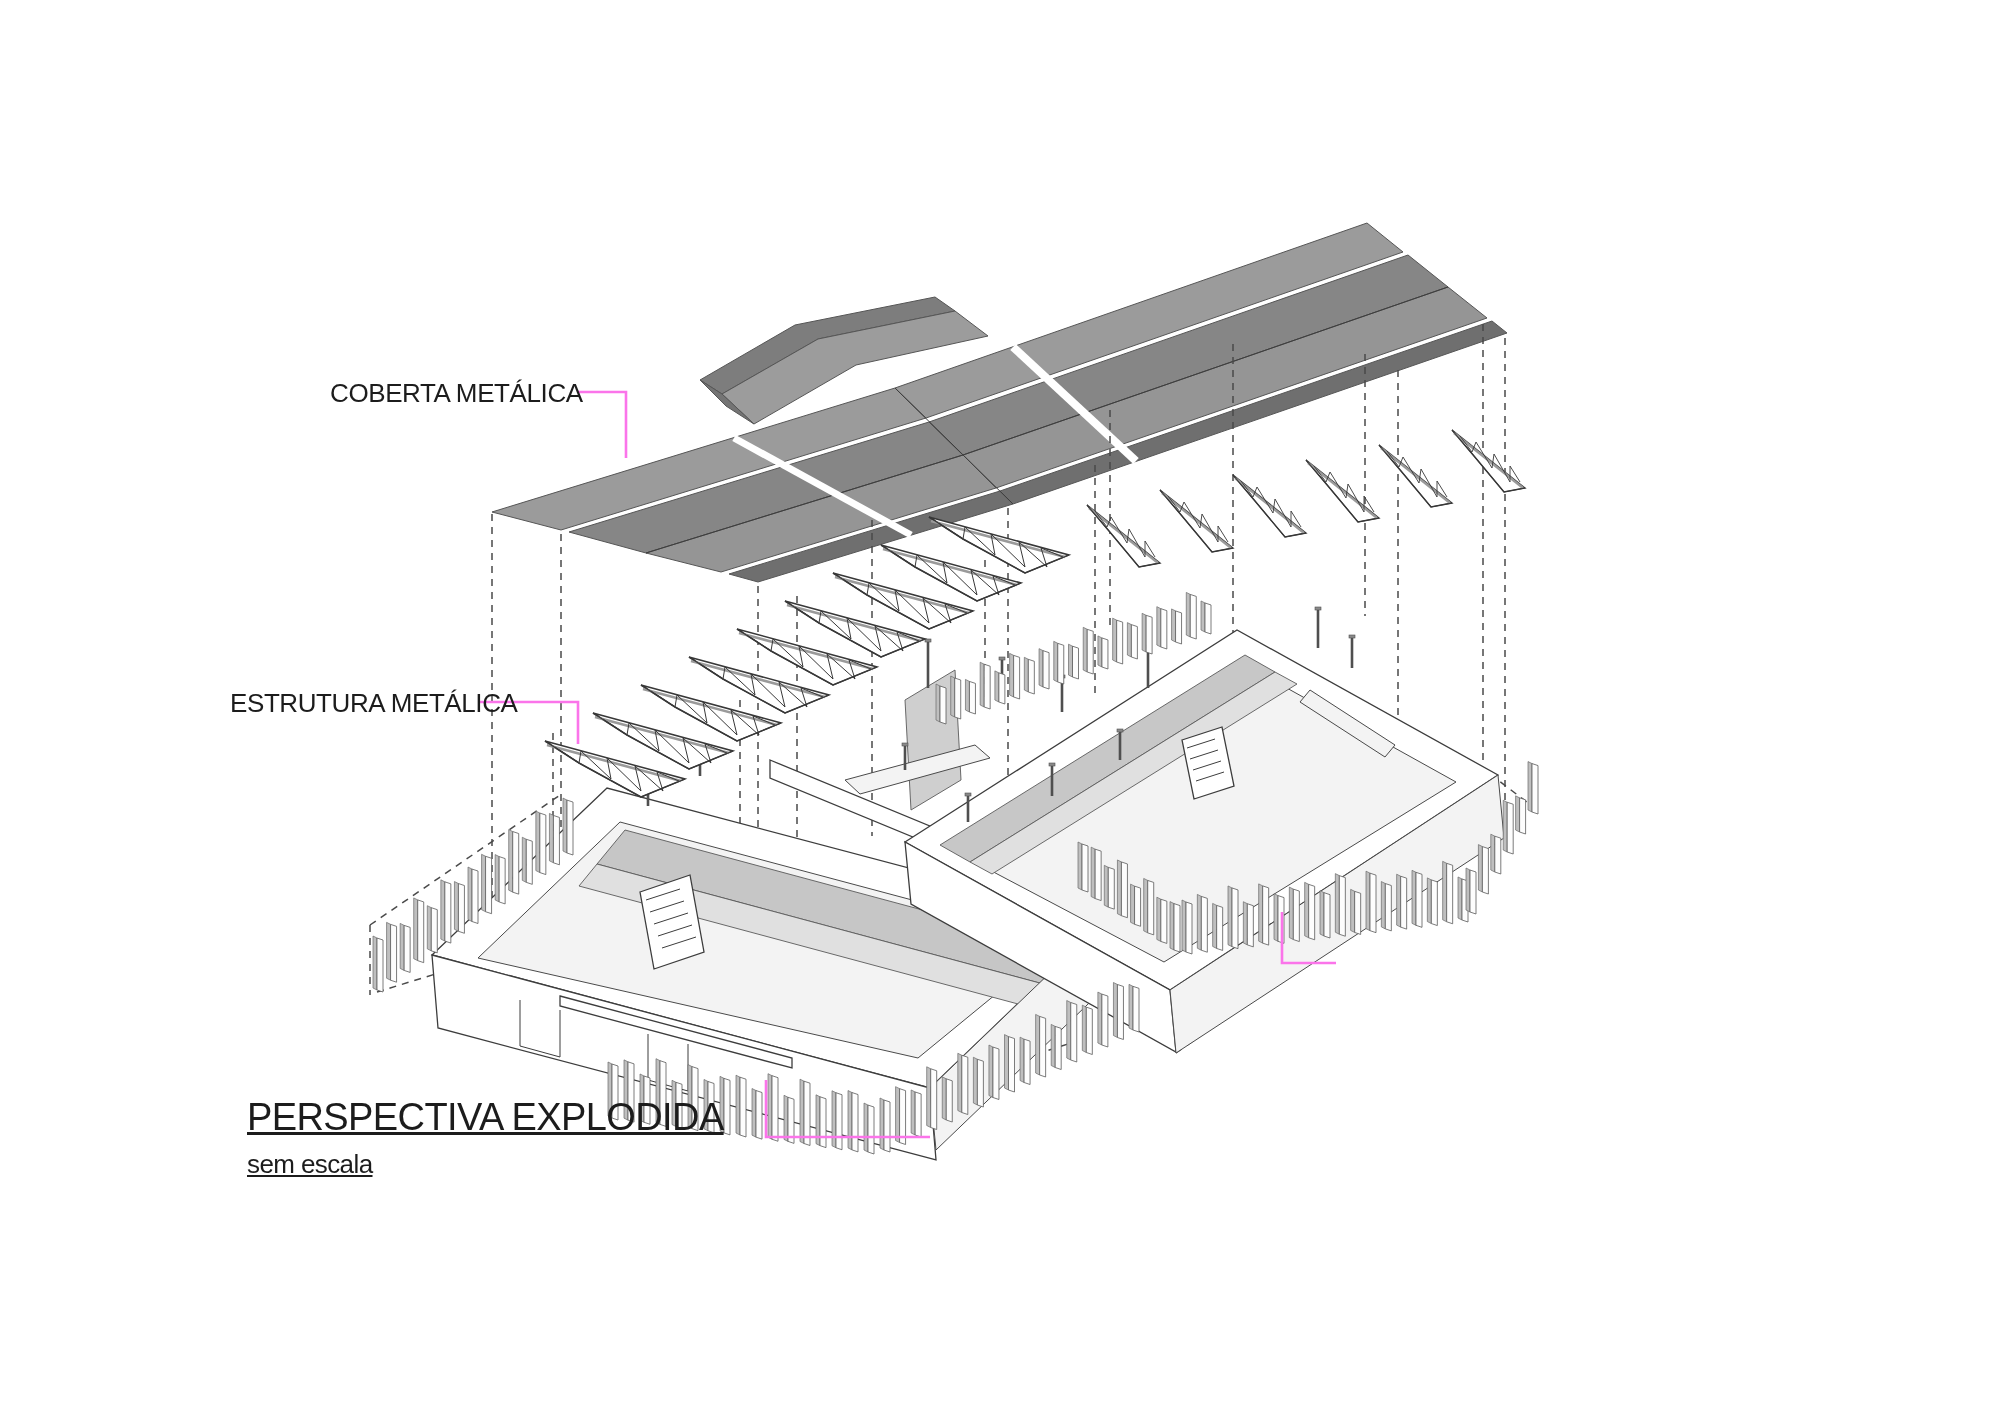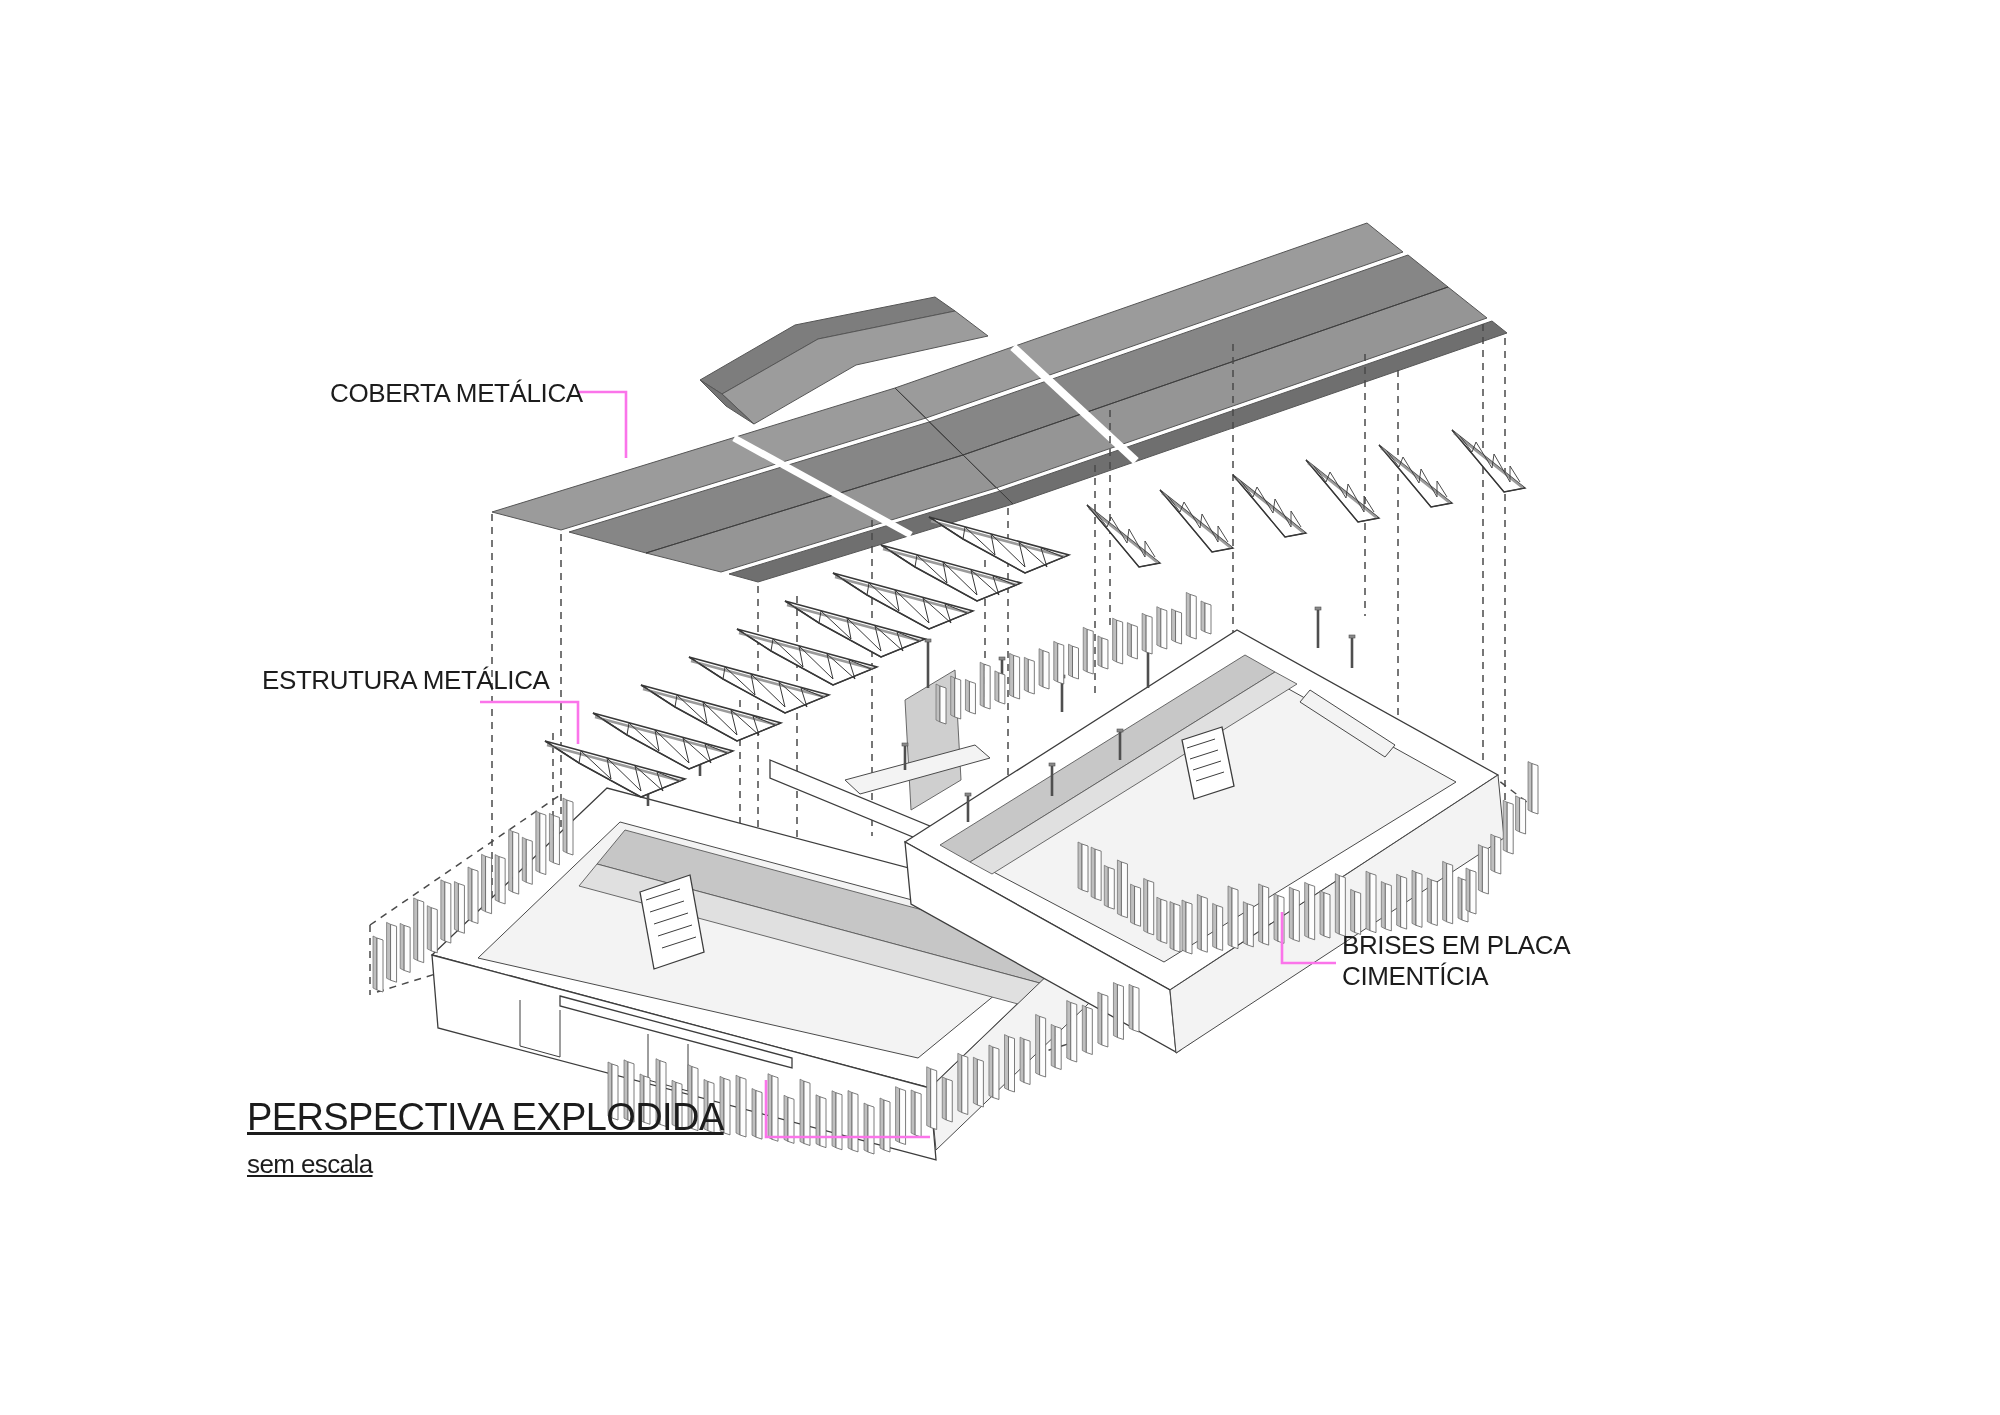--- a/index.html
+++ b/index.html
@@ -391,26 +391,22 @@
   <g>
     <path class="pinkline" d="M578,392 L626,392 L626,458"></path>
     <path class="pinkline" d="M480,702 L578,702 L578,744"></path>
     <path class="pinkline" d="M1282,912 L1282,963 L1336,963"></path>
     <path class="pinkline" d="M766,1080 L766,1137 L930,1137"></path>
   </g>
 </svg>
 
   <div class="lbl right" style="left:330px;top:378px;width:240px;">COBERTA METÁLICA</div>
 
-  <div class="lbl right" style="left:230px;top:665px;width:242px;margin-left:32px;">ESTRUTURA METÁLICA</div>
-
-  <div class="lbl" style="left:1342px;top:930px;">
-    <div>BRISES EM PLACA</div>
-    <div>CIMENTÍCIA</div>
-  </div>
+  <div class="lbl right" style="left:230px;top:688px;width:242px;">ESTRUTURA METÁLICA</div>
+
 
 
   <div class="title" style="left:247px;top:1094px;text-decoration:underline;">
     <div>PERSPECTIVA EXPLODIDA</div>
     <div class="sub">sem escala</div>
   </div>
 
 </div>
 
 </body></html>

